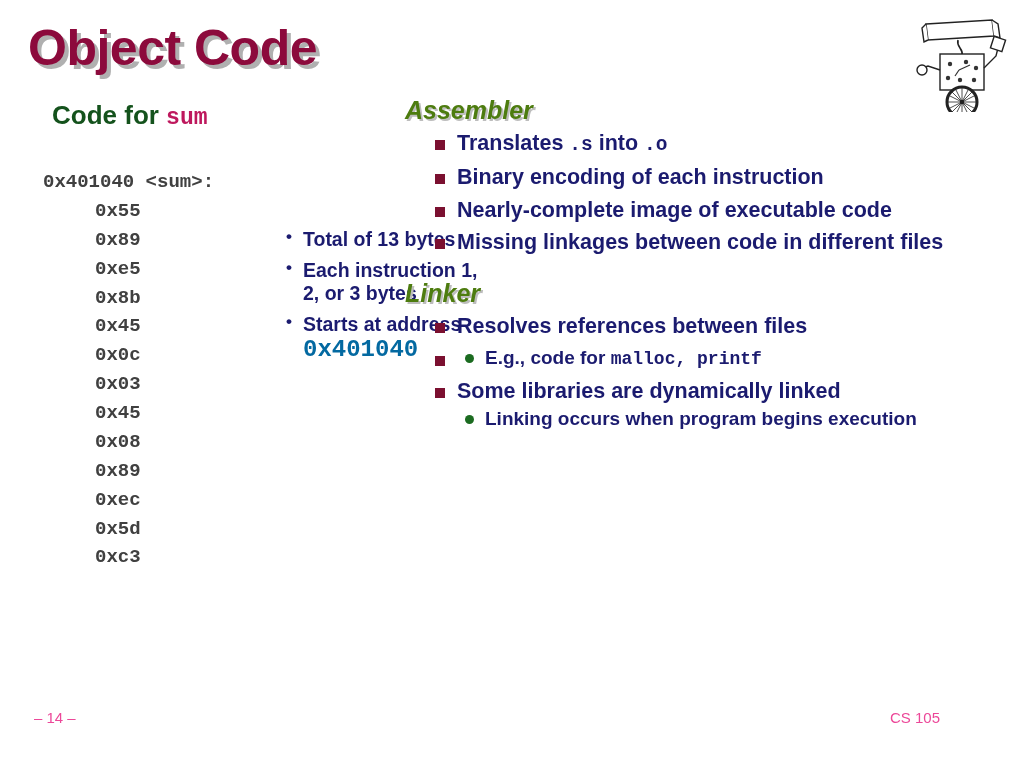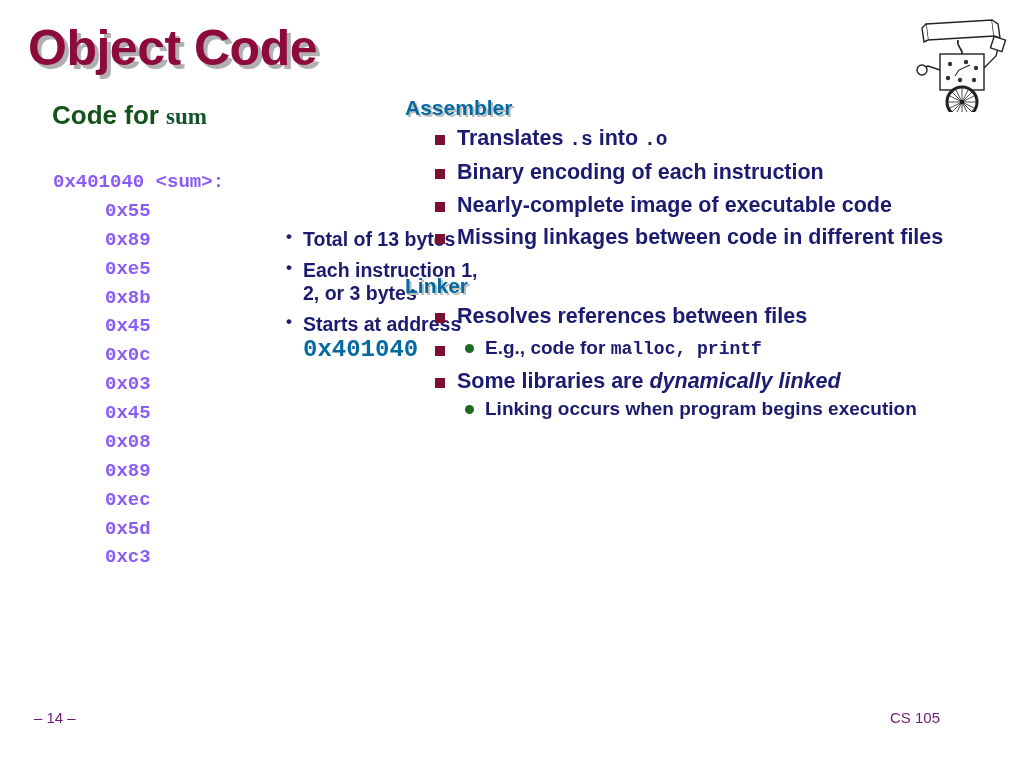--- a/index.html
+++ b/index.html
@@ -49,33 +49,33 @@
     top: 100px;
     width: 400px;
   }
   .subhead-green {
     font-size: 26px;
     font-weight: bold;
     color: #14521c;
     margin: 0 0 18px 12px;
   }
   .subhead-green .mono-navy {
-    font-family: Liberation Serif, serif;
-    color: #14532d;
+    font-family: Liberation Mono, monospace;
+    color: #be185d;
     font-size: 23px;
   }
 
   .code-block {
     position: absolute;
-    left: 13px;
+    left: 3px;
     top: 68px;
     font-family: "Liberation Mono", monospace;
     font-size: 19px;
     font-weight: bold;
-    color: #8b5cf6;
+    color: #404040;
     line-height: 1.52;
   }
   .code-line.indent {
     padding-left: 52px;
   }
 
   
   .left-bullets {
     position: absolute;
     left: 205px;
@@ -107,25 +107,26 @@
   }
 
   
   .right-col {
     position: absolute;
     left: 405px;
     top: 96px;
     width: 615px;
   }
   .section-head {
-    font-size: 21px;
-    font-weight: bold;
-    color: #0369a1;
+    font-size: 25px;
+    font-weight: bold;
+    color: #4d7c0f;
     text-shadow: 2px 2px 0 #bdbdbd;
     margin: 0 0 6px 0;
+    font-style: italic;
   }
   .section-head.linker {
     margin-top: 24px;
   }
 
   ul.lvl1 {
     margin: 0;
     padding: 0;
     list-style: none;
   }
@@ -176,29 +177,28 @@
   .mono-inline {
     font-family: "Liberation Mono", monospace;
     font-size: 19.5px;
     font-weight: bold;
     color: #1b1b6f;
   }
   .mono-inline.sm {
     font-size: 18px;
   }
   .italic {
-    font-style: italic;
   }
 
   
   .footer-left, .footer-right {
     position: absolute;
     bottom: 22px;
     font-size: 15px;
-    color: #701a75;
+    color: #ec4899;
   }
   .footer-left { left: 34px; }
   .footer-right { right: 84px; }
 </style>
 </head>
 <body>
 
 <div class="slide">
 
   <div class="slide-title">Object Code</div>

